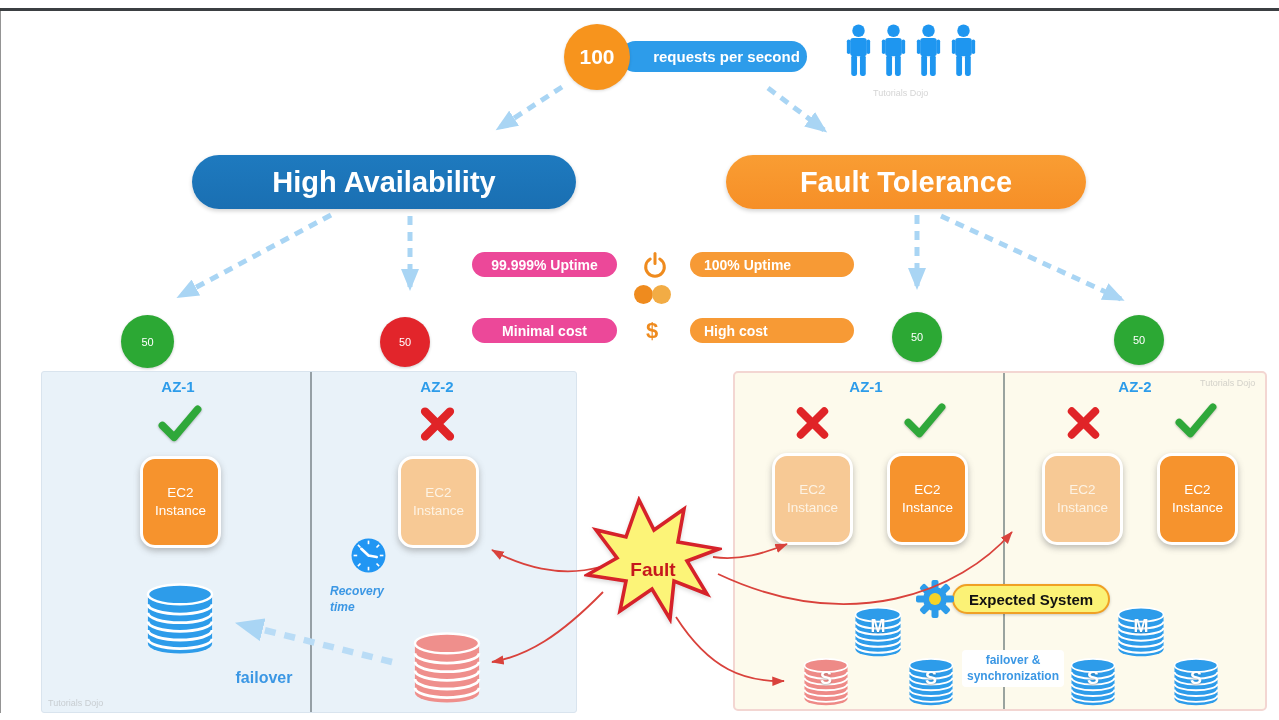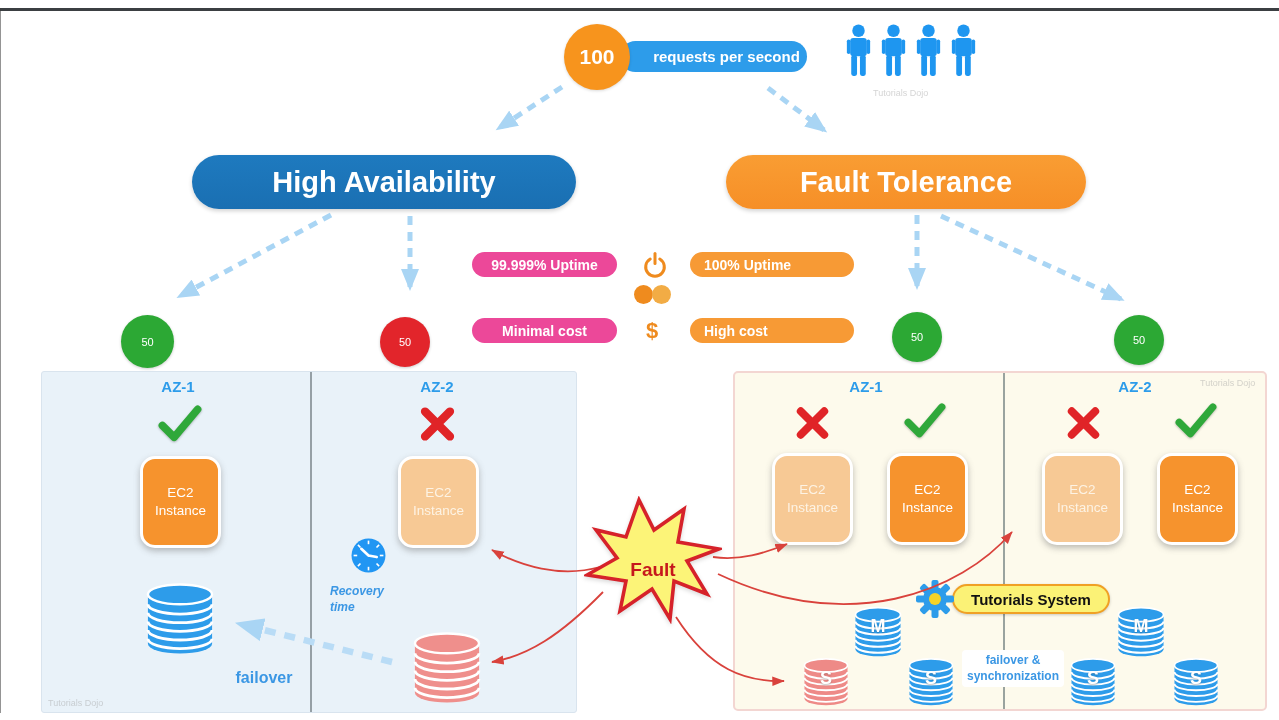--- a/index.html
+++ b/index.html
@@ -261,21 +261,21 @@
       <g transform="rotate(270 20 20)">
           <rect x="16.5" y="1" width="7" height="9" rx="2"></rect>
         </g>
       <g transform="rotate(315 20 20)">
           <rect x="16.5" y="1" width="7" height="9" rx="2"></rect>
         </g>
       <circle cx="20" cy="20" r="12"></circle>
     </g>
     <circle cx="20" cy="20" r="6" fill="#f5d327"></circle>
   </svg>
-  <div class="abs redundant">Tutorials System</div>
+  <div class="abs redundant">Expected System</div>
 
   <div class="abs db" style="left:852px;top:606px;width:52px;height:52px;">
     <svg viewBox="0 0 60 58">
       <path d="M4,9 V49 a26,8 0 0 0 52,0 V9" fill="#2d9cea"></path>
       <ellipse cx="30" cy="9" rx="26" ry="8" fill="#2d9cea" stroke="#fff" stroke-width="2"></ellipse>
       <path d="M4,17 a26,8 0 0 0 52,0 M4,24 a26,8 0 0 0 52,0 M4,31 a26,8 0 0 0 52,0 M4,38 a26,8 0 0 0 52,0 M4,45 a26,8 0 0 0 52,0" fill="none" stroke="#fff" stroke-width="2.3"></path>
     </svg>
     <span class="db-letter">M</span>
   </div>
   <div class="abs db" style="left:800px;top:658px;width:52px;height:48px;">

